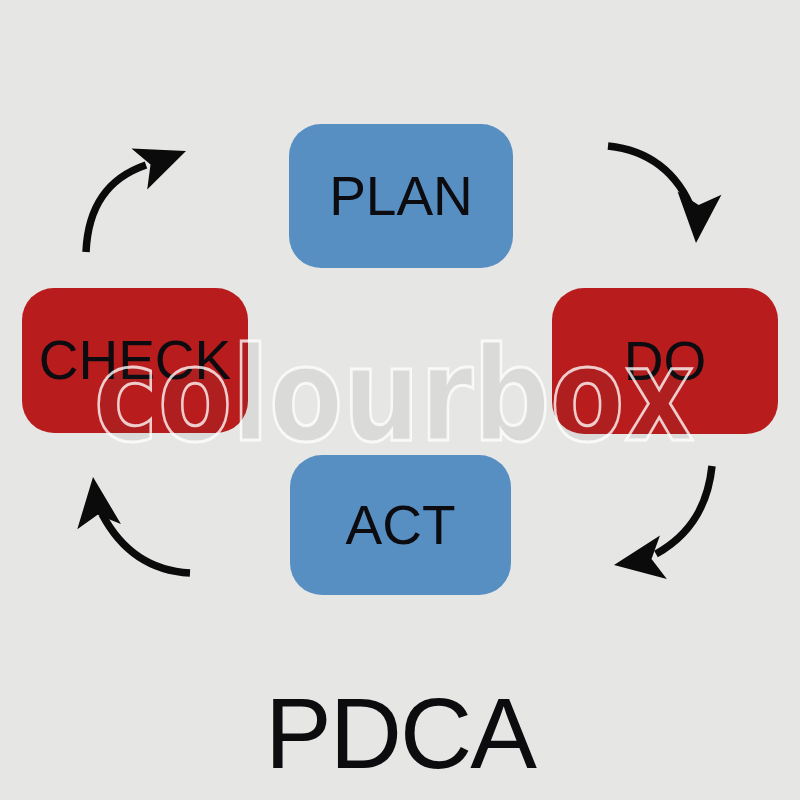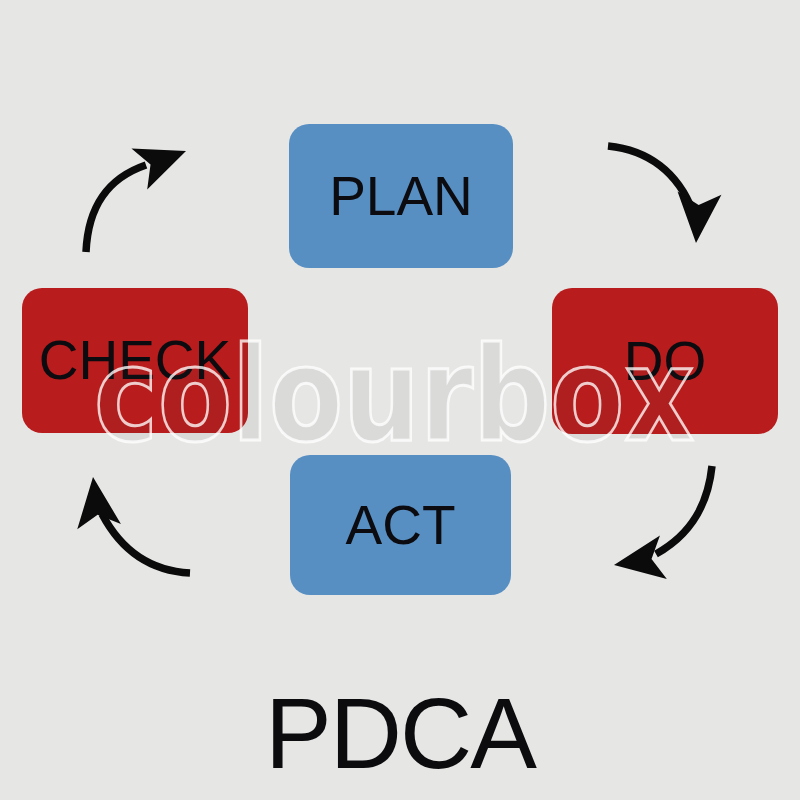--- a/index.html
+++ b/index.html
@@ -10,21 +10,21 @@
   }
   #canvas {
     position: relative;
     width: 800px;
     height: 800px;
     background: #E6E6E5;
     overflow: hidden;
   }
   .node {
     position: absolute;
-    border-radius: 20px;
+    border-radius: 32px;
     display: flex;
     align-items: center;
     justify-content: center;
   }
   .node .label {
     color: #0B0B10;
     font-size: 55px;
     letter-spacing: 0px;
     font-weight: 400;
     line-height: 1;

